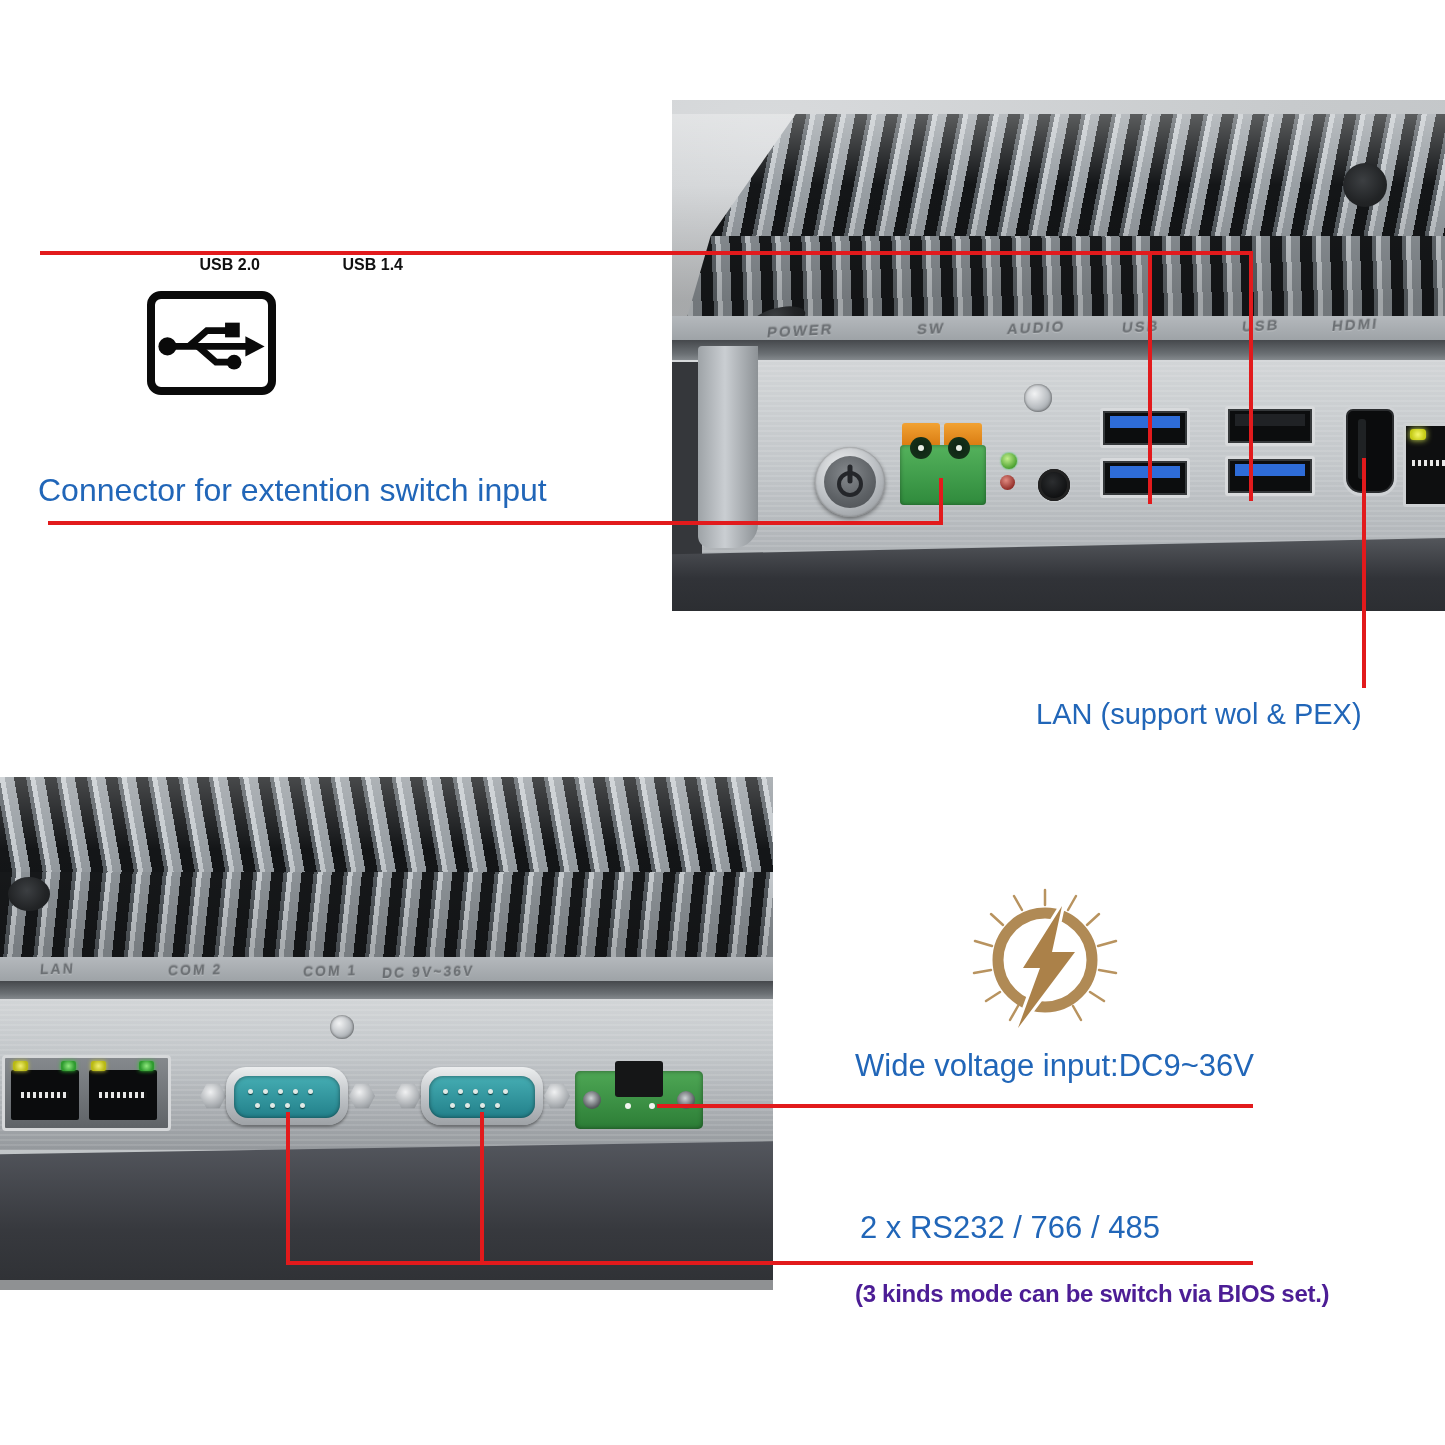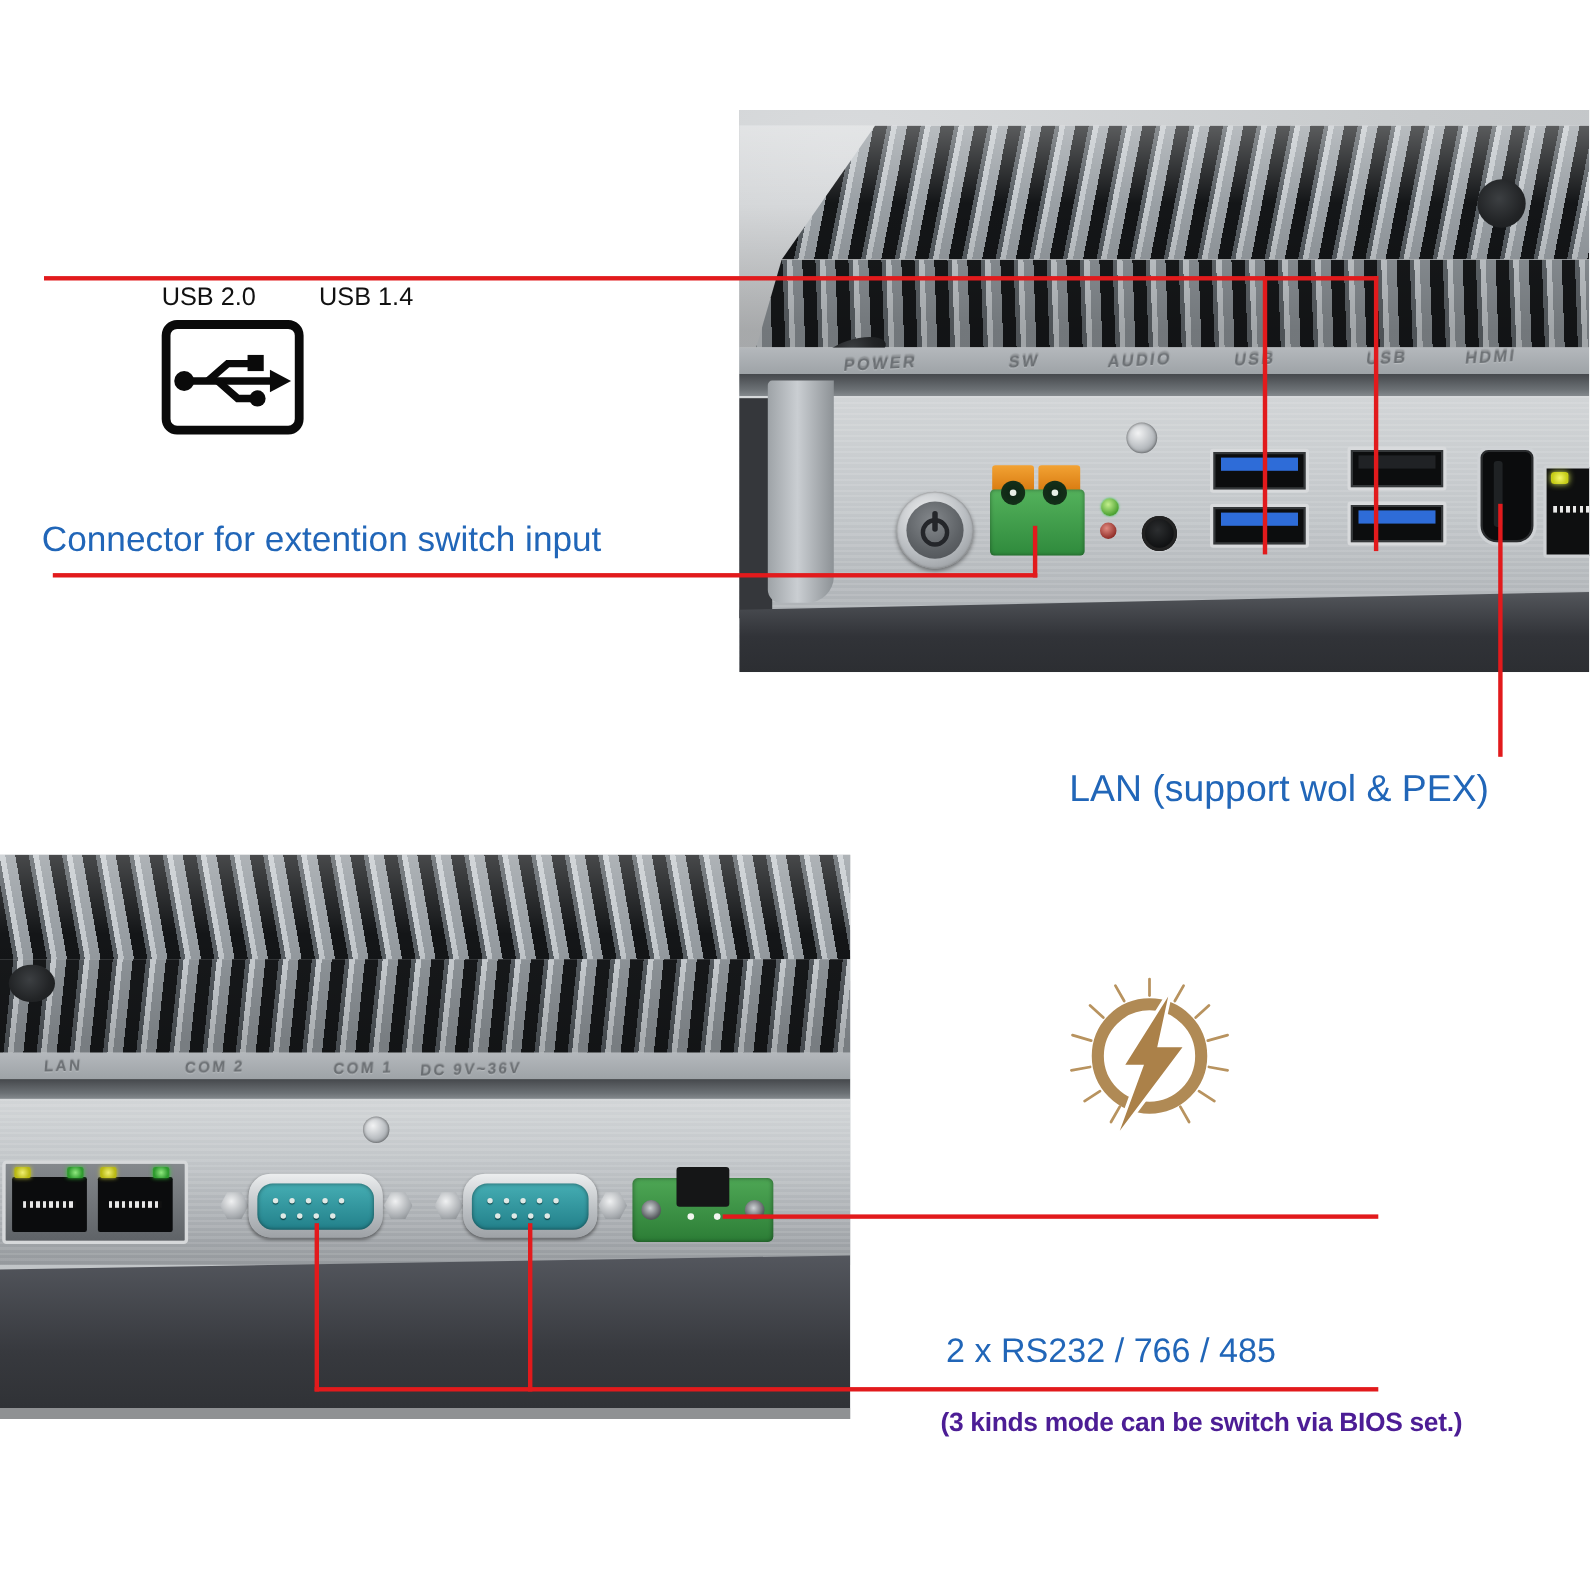--- a/index.html
+++ b/index.html
@@ -134,21 +134,21 @@
   .pconn .shole{position:absolute;top:30px;width:18px;height:18px;border-radius:50%;
     background:radial-gradient(circle at 45% 40%,#cfd3d6,#5a5e62 65%,#303336);}
   .pconn .pin{position:absolute;top:42px;width:6px;height:6px;border-radius:50%;background:#f2f5ef;}
 
   
   .rline{position:absolute;background:#e21a1c;}
   .blue{position:absolute;color:#2166b8;white-space:nowrap;}
   .blk{position:absolute;color:#4c1d95;white-space:nowrap;}
 
   .usbiconbox{position:absolute;width:113px;height:88px;border:8px solid #0a0a0a;border-radius:14px;background:#fff;}
-  .usbcap{position:absolute;width:113px;text-align:left;font-size:23px;font-weight:normal;color:#111;}
+  .usbcap{position:absolute;width:113px;text-align:right;font-size:16px;font-weight:bold;color:#111;}
 </style>
 </head>
 <body>
 
 <div class="canvas">
 
   <div class="photo photo-top">
     <div class="abs ph-bg-top"></div>
     <div class="abs fins fins-a-top"></div>
     <div class="abs fins fins-b-top"></div>
@@ -319,21 +319,21 @@
       </g>
       <circle cx="11" cy="36" r="8" fill="#0a0a0a"></circle>
       <rect x="62" y="15" width="13" height="13" fill="#0a0a0a"></rect>
       <circle cx="70" cy="50" r="6.5" fill="#0a0a0a"></circle>
       <polygon points="80,27 97,36 80,45" fill="#0a0a0a"></polygon>
     </svg>
   </div>
 
 
   <div class="blue" style="left:38px;top:472px;font-size:32px;">Connector for extention switch input</div>
-  <div class="blue" style="left:972px;top:698px;font-size:34px;">LAN (support wol &amp; PEX)</div>
+  <div class="blue" style="left:1036px;top:698px;font-size:29px;">LAN (support wol &amp; PEX)</div>
 
   <svg viewBox="0 0 150 160" style="position:absolute;left:970px;top:888px;width:150px;height:160px;">
     <g stroke="#b8935f" stroke-width="2.5" stroke-linecap="round">
       <line x1="75" y1="17" x2="75" y2="2"></line>
         <line x1="98" y1="22" x2="106" y2="8"></line>
       <line x1="117" y1="37" x2="129" y2="26"></line>
         <line x1="128" y1="58" x2="146" y2="53"></line>
       <line x1="129" y1="82" x2="146" y2="85"></line>
         <line x1="120" y1="104" x2="134" y2="113"></line>
       <line x1="103" y1="118" x2="111" y2="132"></line>
@@ -341,16 +341,17 @@
       <line x1="30" y1="104" x2="16" y2="113"></line>
         <line x1="21" y1="82" x2="4" y2="85"></line>
       <line x1="22" y1="58" x2="5" y2="53"></line>
         <line x1="33" y1="37" x2="21" y2="26"></line>
       <line x1="52" y1="22" x2="44" y2="8"></line>
     </g>
     <circle cx="75" cy="72" r="47" fill="none" stroke="#b08a55" stroke-width="11"></circle>
     <polygon points="92,18 53,80 70,80 48,140 105,64 82,64" fill="#ab8149" stroke="#ffffff" stroke-width="6" paint-order="stroke" stroke-linejoin="round"></polygon>
   </svg>
 
+  <div class="blue" style="left:855px;top:1048px;font-size:31px;">Wide voltage input:DC9~36V</div>
   <div class="blue" style="left:860px;top:1210px;font-size:31px;">2 x RS232 / 766 / 485</div>
   <div class="blk" style="left:855px;top:1280px;font-size:24px;font-weight:bold;letter-spacing:-0.3px;">(3 kinds mode can be switch via BIOS set.)</div>
 
 </div>
 
 </body></html>

